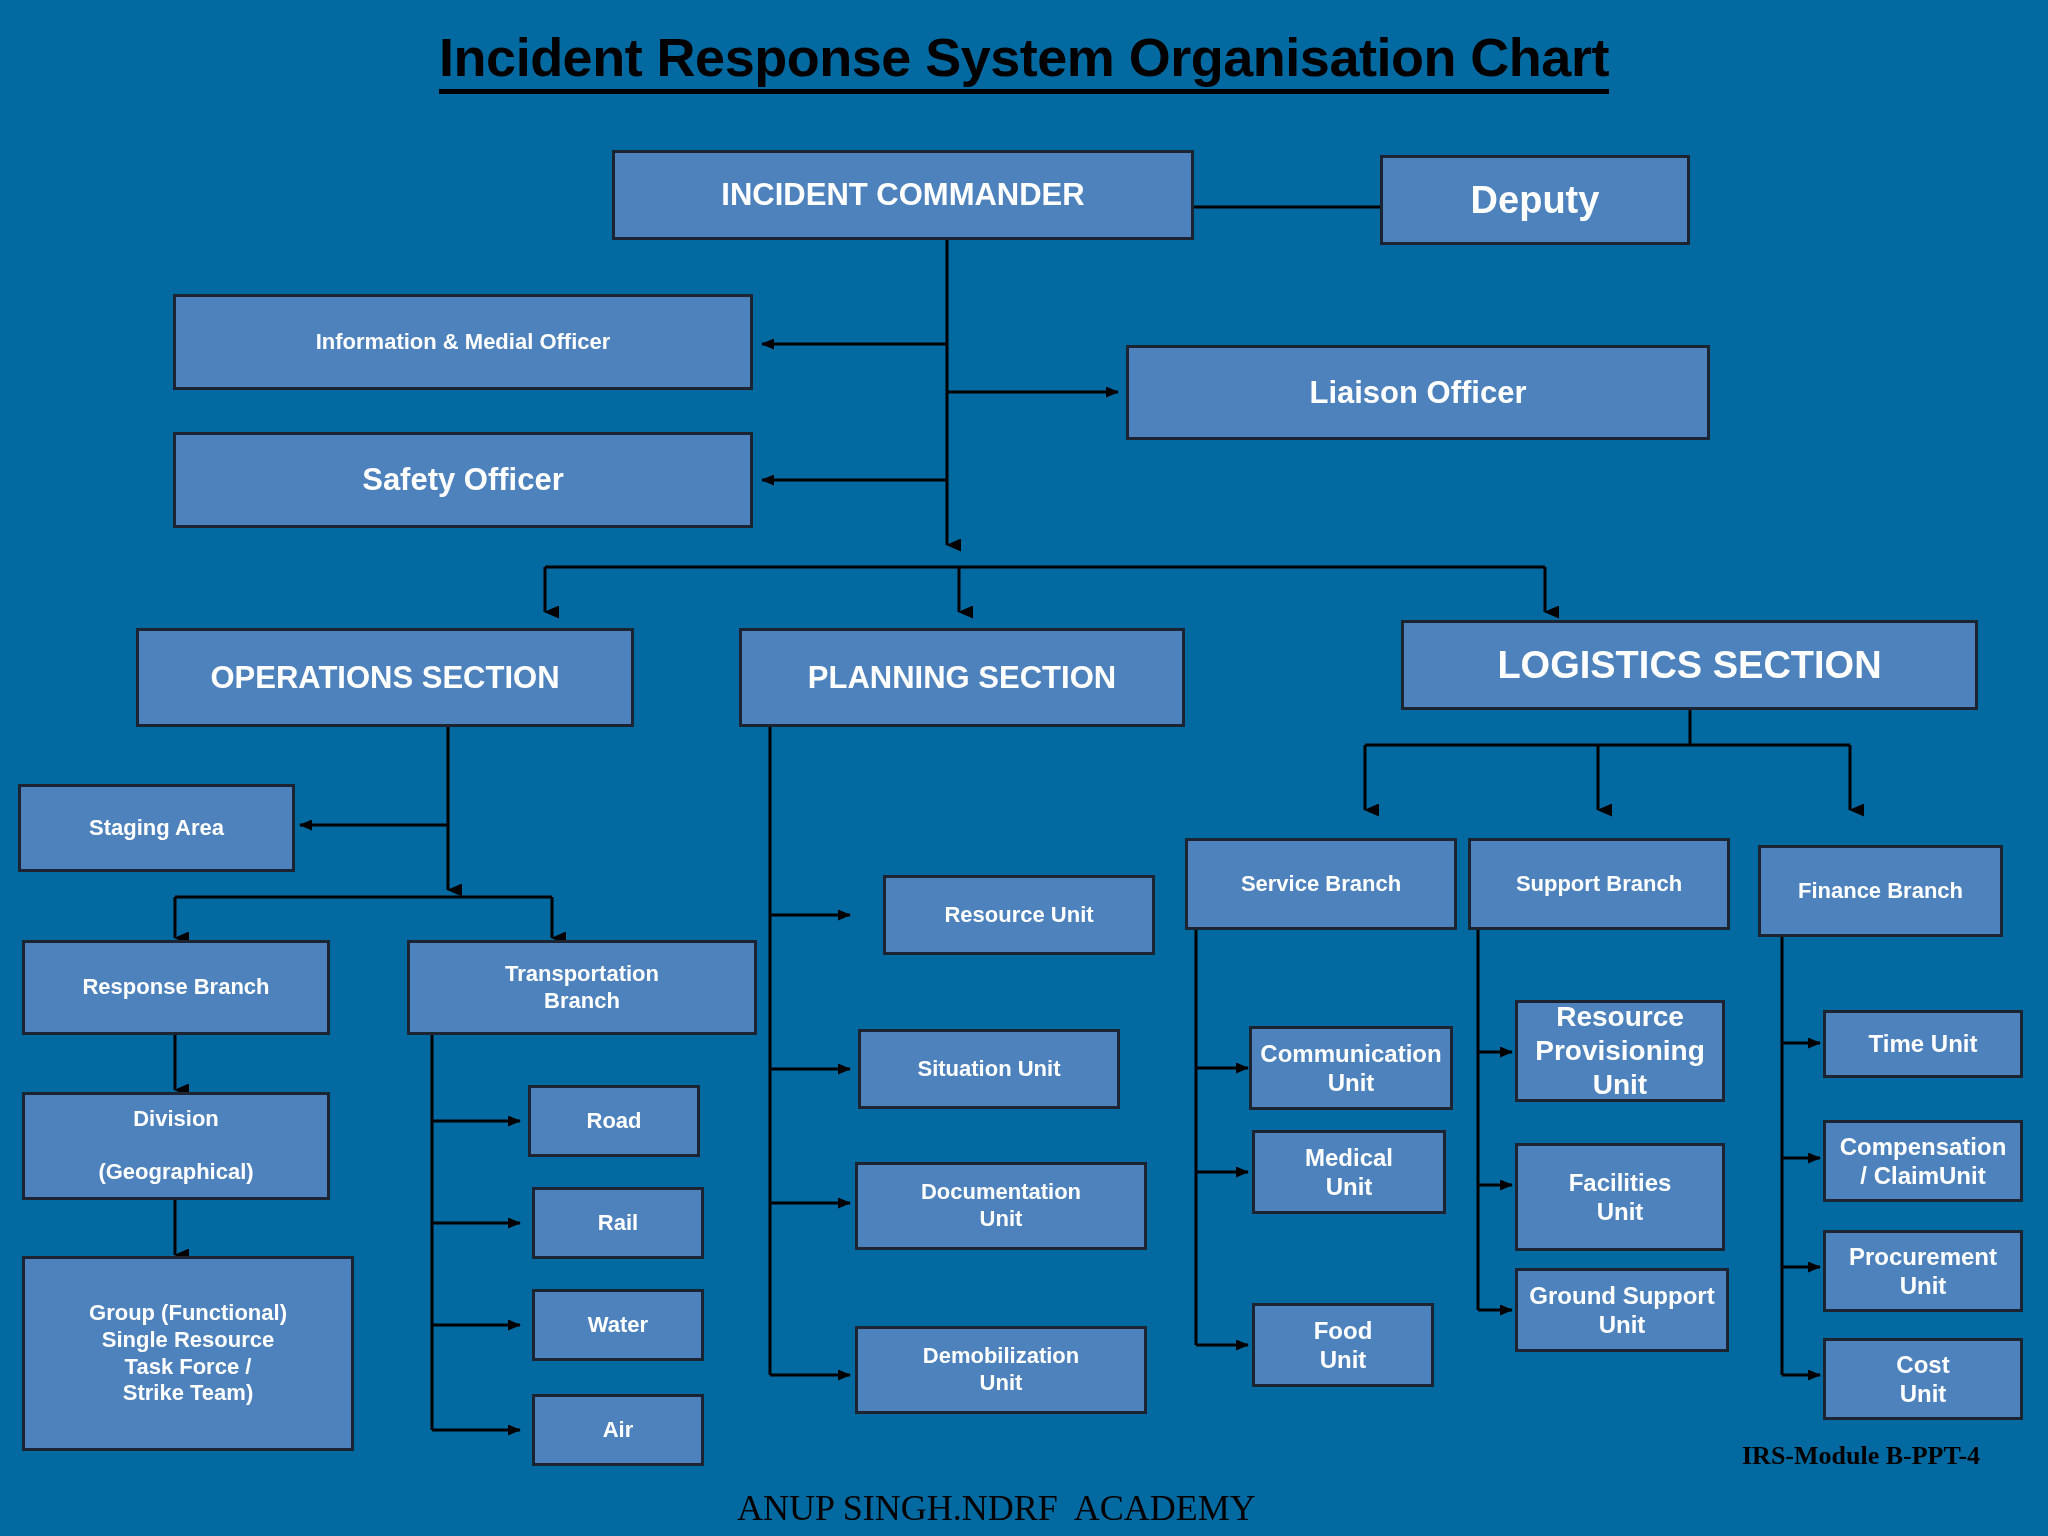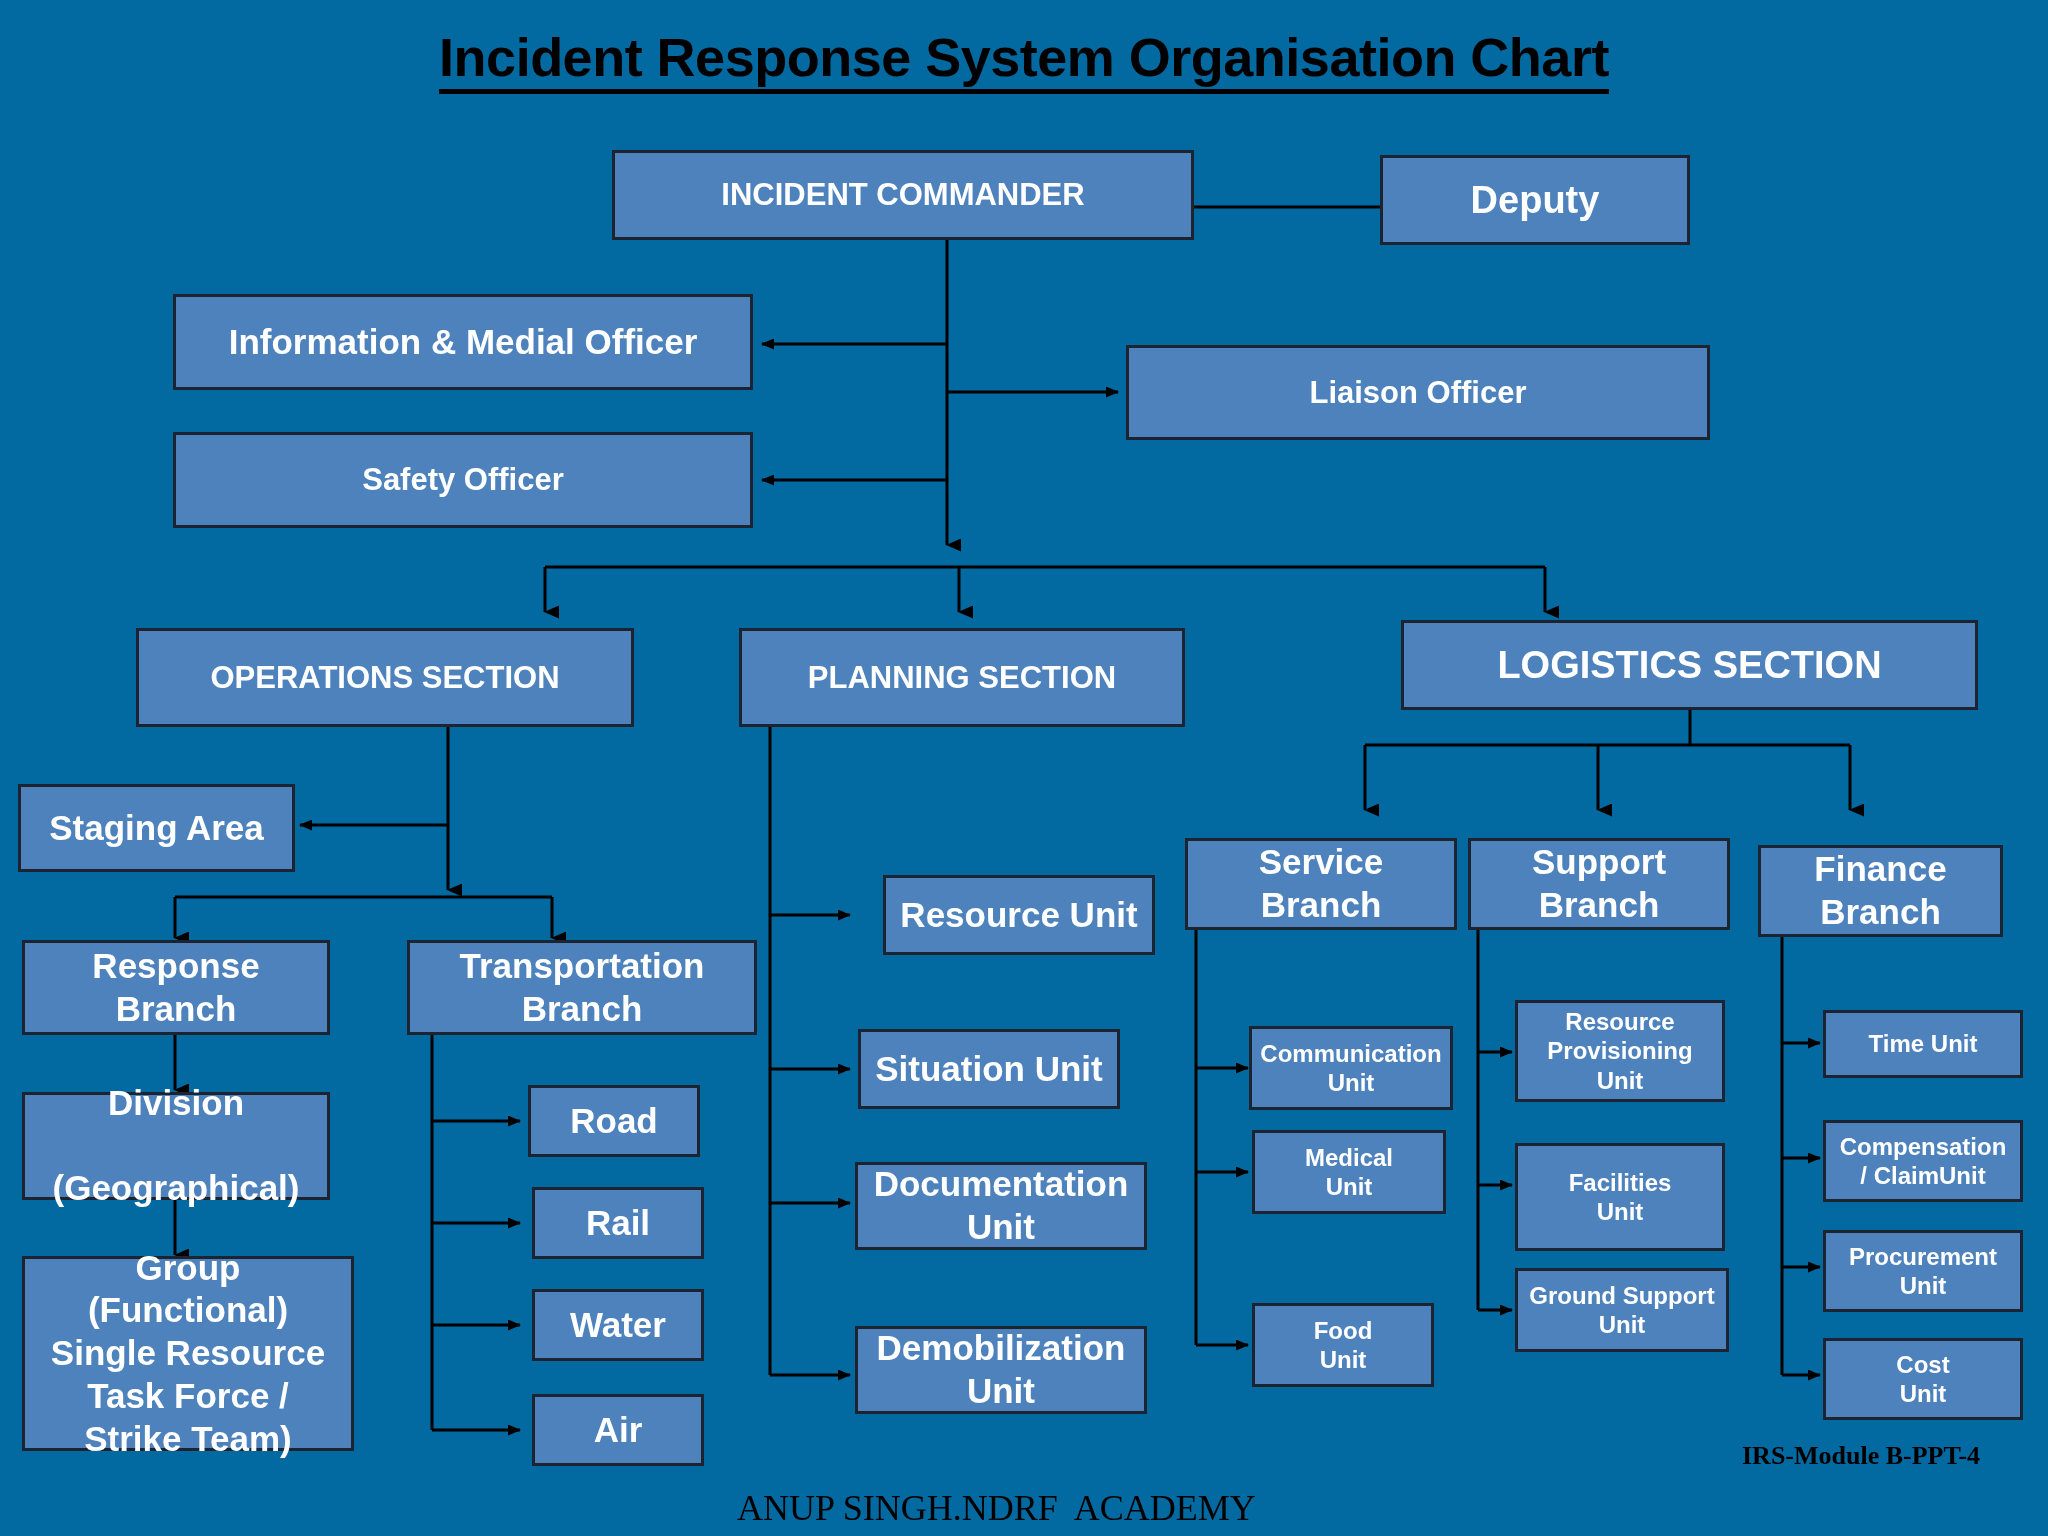--- a/index.html
+++ b/index.html
@@ -45,23 +45,23 @@
     color: #ffffff;
     font-weight: bold;
     display: flex;
     align-items: center;
     justify-content: center;
     text-align: center;
     line-height: 1.22;
     padding: 2px 6px;
     white-space: pre-line;
   }
-  .f18 { font-size: 24px; }
+  .f18 { font-size: 28px; }
   .f20 { font-size: 24px; }
-  .f24 { font-size: 35px; }
+  .f24 { font-size: 22px; }
   .f26 { font-size: 31px; }
   .f30 { font-size: 38px; }
   .footer-left {
     position: absolute;
     font-family: "Liberation Serif", serif;
     font-size: 36px;
     color: #000000;
     white-space: pre;
   }
   .footer-right {

